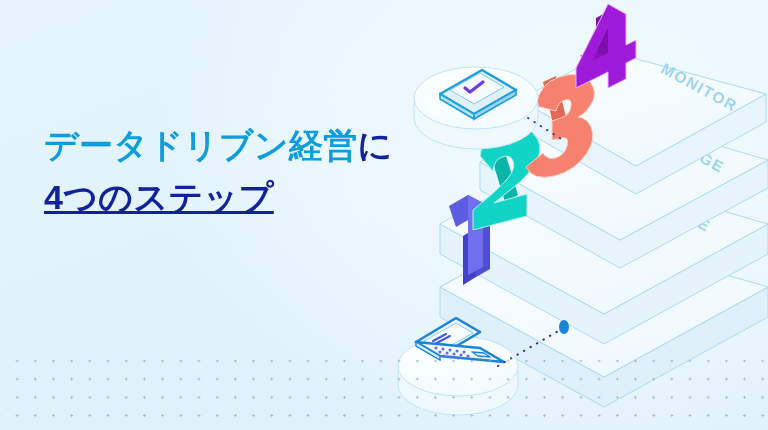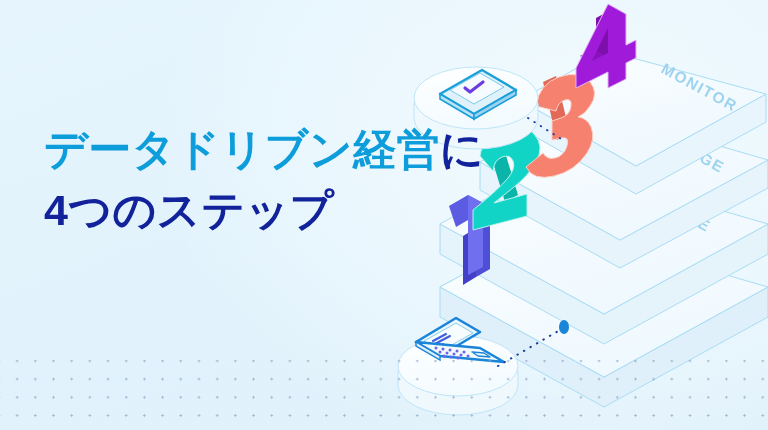--- a/index.html
+++ b/index.html
@@ -56,27 +56,27 @@
   
   .headline {
     position: absolute;
     left: 44px;
     top: 128px;
     width: 470px;
     line-height: 1.0;
     -webkit-font-smoothing: antialiased;
   }
   .hl-line {
-    font-size: 43px;
+    font-size: 34px;
     font-weight: 700;
     letter-spacing: 0.3px;
     margin: 0 0 18px 0;
     white-space: nowrap;
   }
-  .hl-line:last-child { margin-bottom: 6px; }
+  .hl-line:last-child { margin-bottom: 6px; text-decoration: underline; }
   .hl-cyan  { color: #0e9ddb; }
   .hl-navy  { color: #12229b; }
 
   .step-label {
     font-family: "Liberation Sans", "DejaVu Sans", sans-serif;
     font-weight: 700;
     font-size: 15.5px;
     letter-spacing: 1.6px;
     fill: #9ed3ef;
   }

